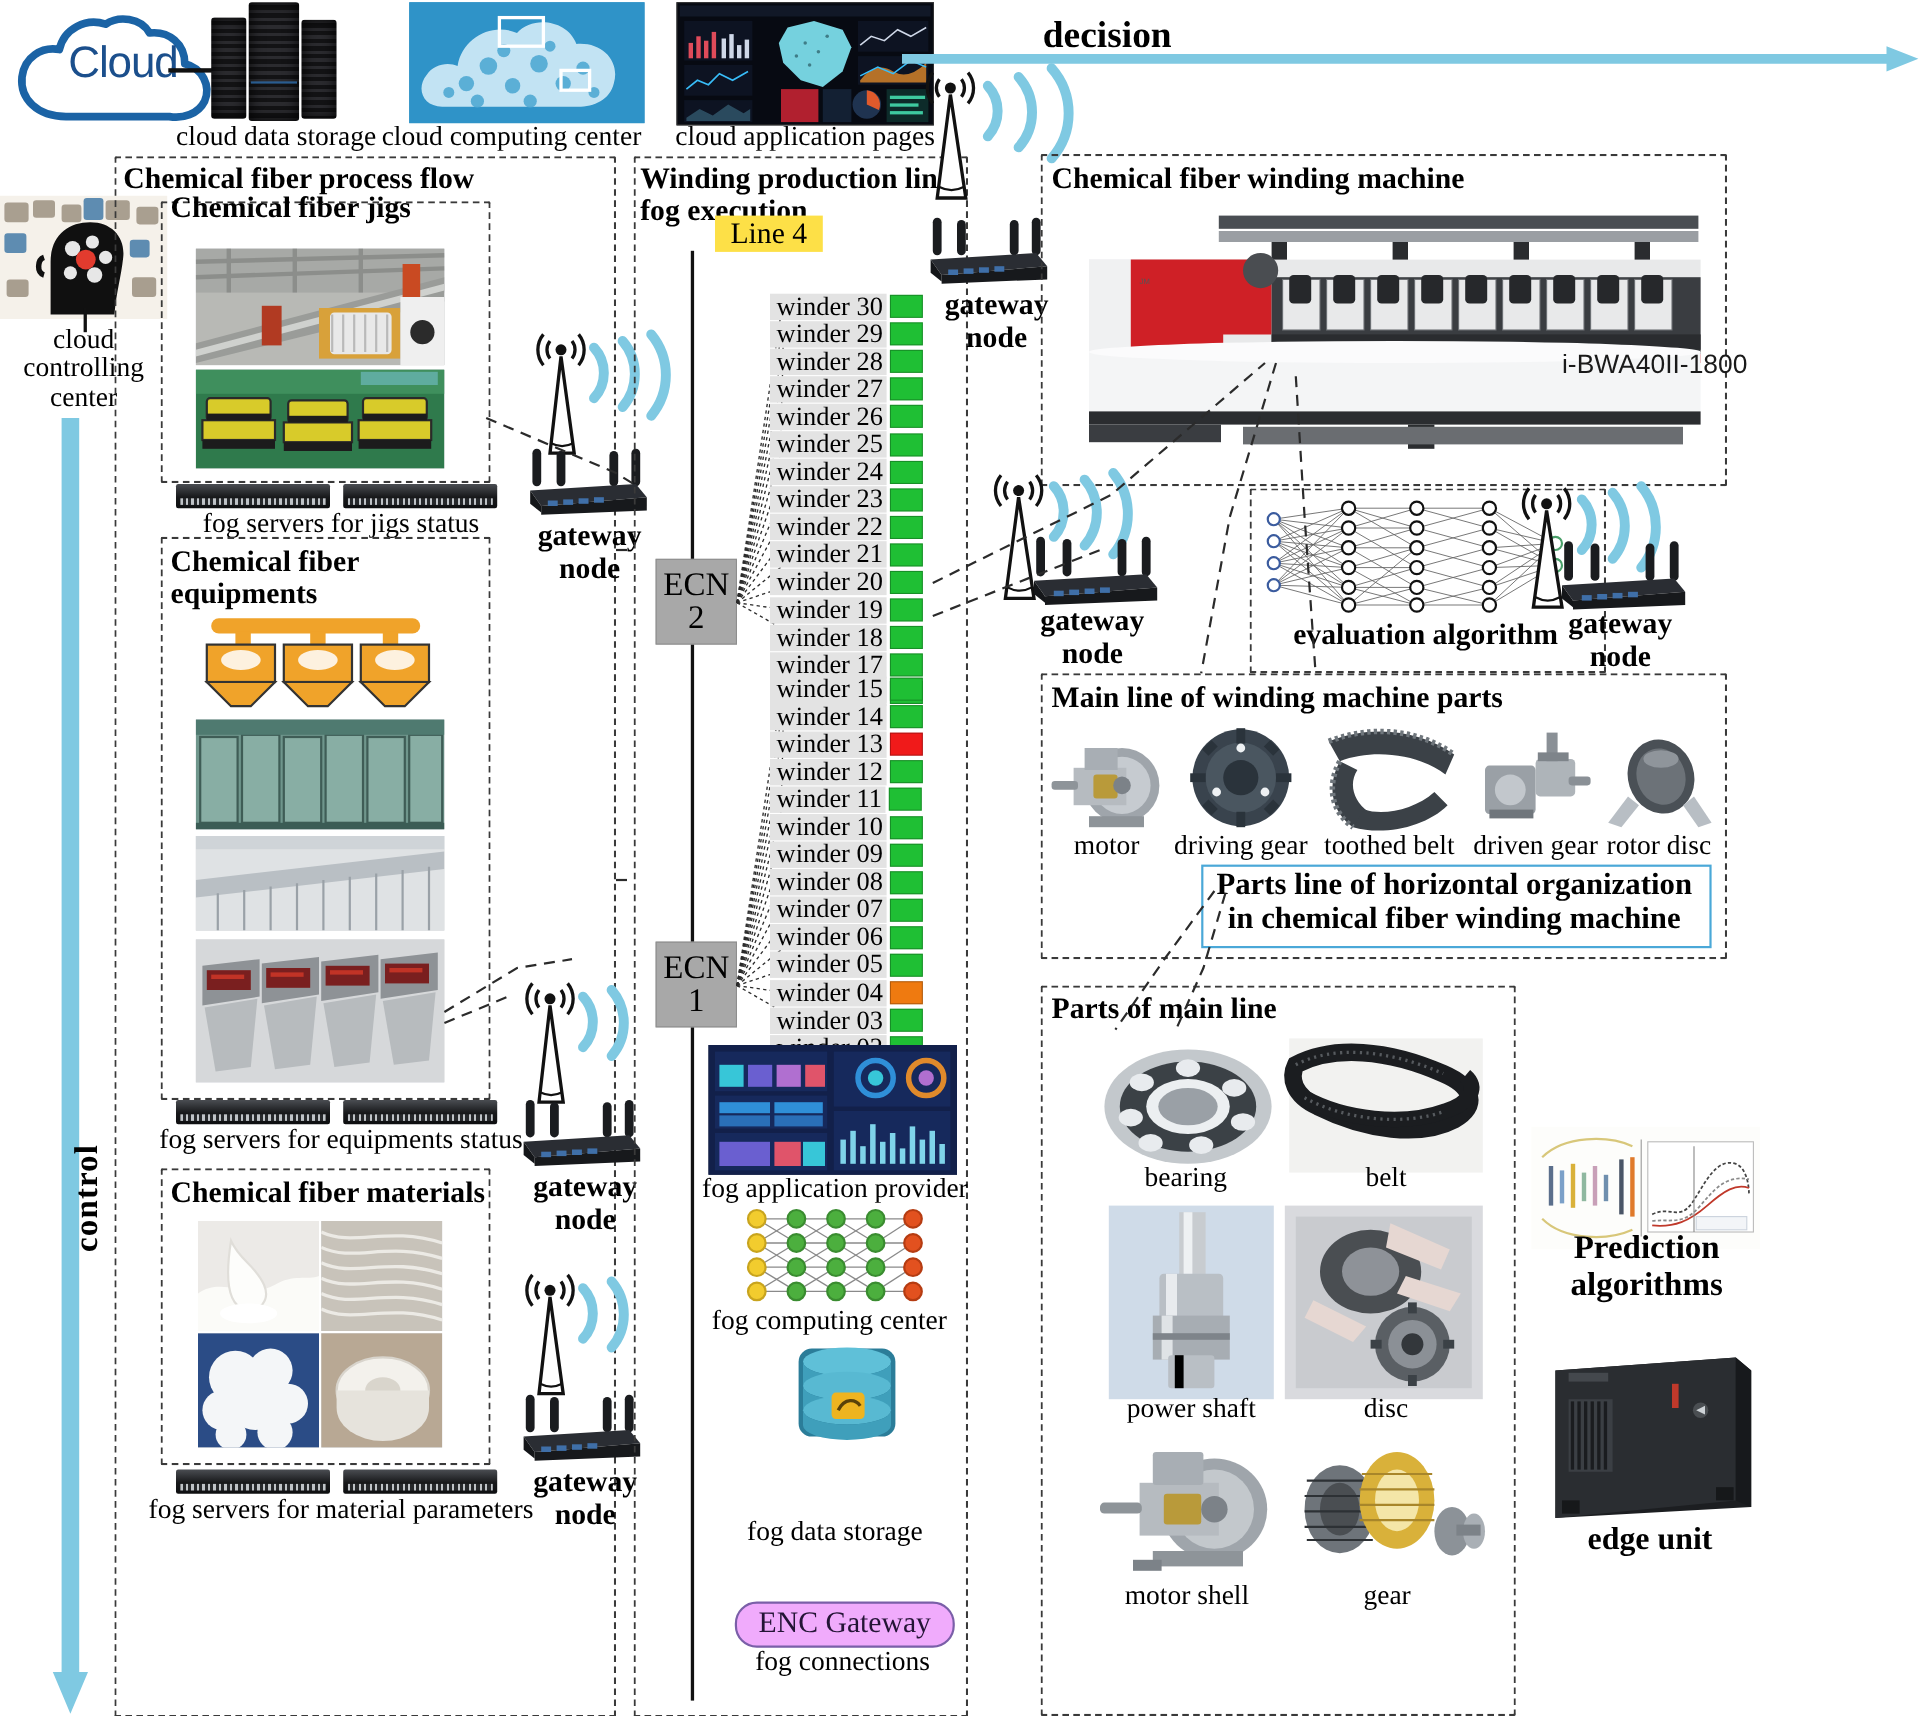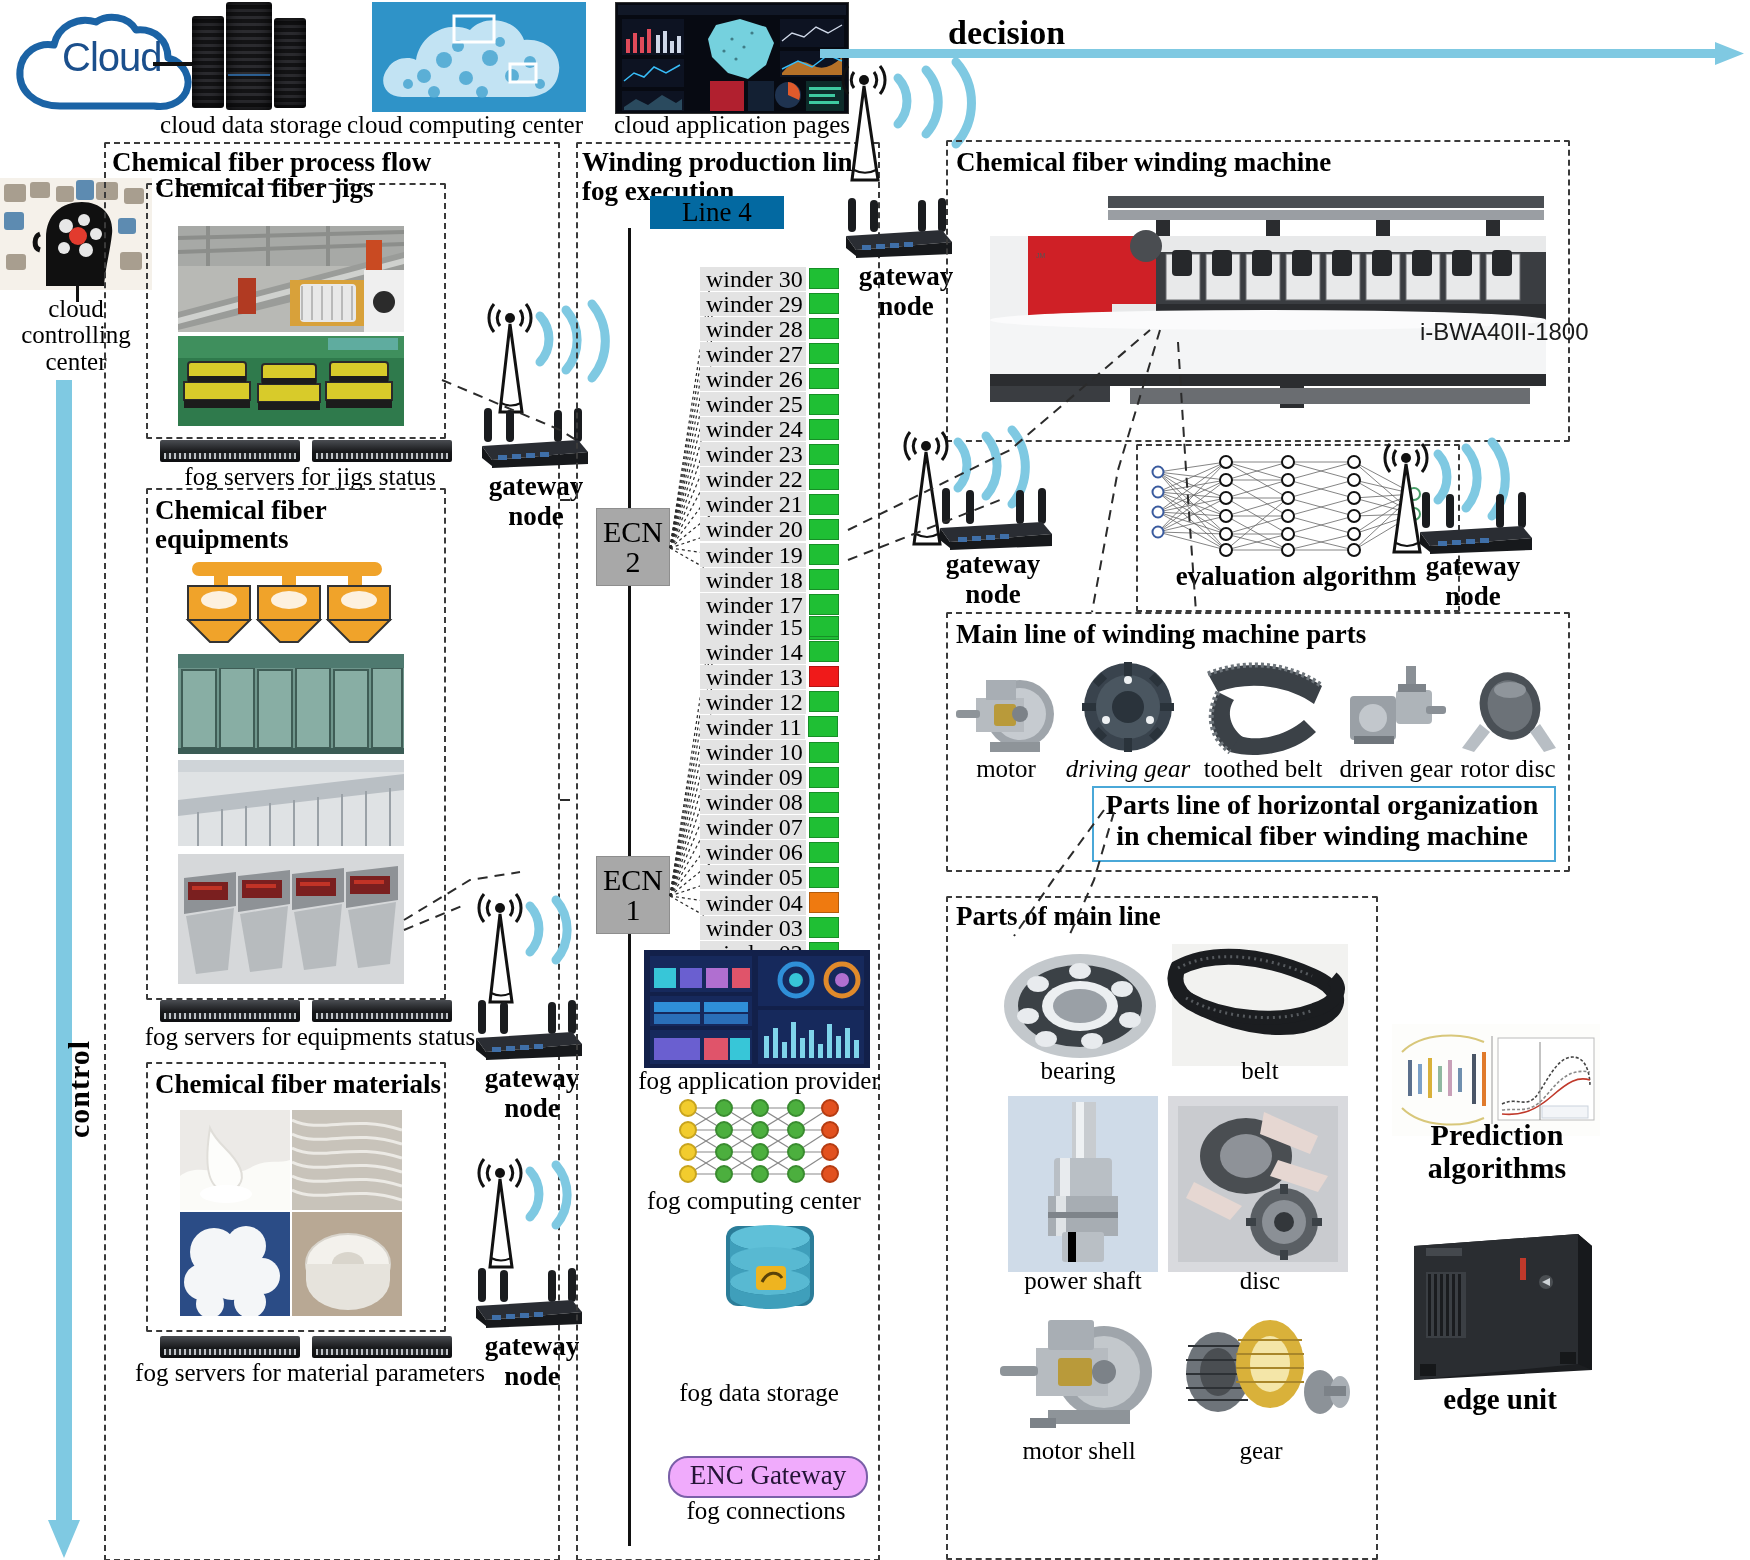--- a/index.html
+++ b/index.html
@@ -29,22 +29,22 @@
   .router{position:absolute;}
   
   .winder-row{position:relative;height:25.1px;display:flex;align-items:center;}
   .winder-name{background:#e3e3e3;font-size:24px;font-family:"Liberation Serif",serif;
                padding:0 3px 0 6px;line-height:24px;white-space:nowrap;}
   .winder-led{width:28px;height:19px;margin-left:3px;border:1px solid #1d5c1d;}
   
   .ecn{position:absolute;background:#a8a8a8;border:1px solid #8e8e8e;
        display:flex;flex-direction:column;align-items:center;justify-content:center;
        font-size:30px;font-family:"Liberation Serif",serif;line-height:1.0;}
-  .linebox{position:absolute;background:#0369a1;font-size:27px;text-align:center;
-           font-family:"Liberation Serif",serif;padding:1px 32px;}
+  .linebox{position:absolute;background:#fde047;font-size:27px;text-align:center;
+           font-family:"Liberation Serif",serif;padding:1px 14px;}
   
   .vline{position:absolute;background:#111;width:3px;}
   .enc-pill{position:absolute;background:#f0abfc;border:2px solid #7a5fa8;border-radius:20px;
             font-size:27px;text-align:center;color:#241436;line-height:34px;}
   .bluebox{position:absolute;border:2px solid #4aa8d8;background:#fff;}
   .arrowtxt{position:absolute;font-weight:bold;font-size:34px;font-family:"Liberation Serif",serif;}
   .ctrl-text{position:absolute;font-weight:bold;font-size:30px;
              writing-mode:vertical-rl;transform:rotate(180deg);letter-spacing:1px;}
   .cap{position:absolute;font-size:25px;text-align:center;font-family:"Liberation Serif",serif;line-height:1.05;}
   .capb{position:absolute;font-size:27px;font-weight:bold;text-align:center;
@@ -1159,21 +1159,21 @@
       <rect x="22" y="72" width="12" height="8" transform="rotate(45 28 76)"></rect>
       <rect x="78" y="72" width="12" height="8" transform="rotate(-45 84 76)"></rect>
       </g>
     <g fill="#eef1f3">
         <circle cx="56" cy="22" r="4"></circle>
         <circle cx="34" cy="62" r="4"></circle>
         <circle cx="78" cy="62" r="4"></circle>
       </g>
   </svg>
 </div>
-<div class="cap" style="left:1058px;top:756px;width:140px;font-style:italic;">driving gear</div>
+<div class="cap" style="left:1058px;top:756px;width:140px;">driving gear</div>
 
 <div class="abs" style="left:1196px;top:664px;width:136px;height:92px;">
   <svg width="136" height="92" viewBox="0 0 136 92">
     <rect width="136" height="92" fill="#fff"></rect>
     <path d="M12 10 C52 -6 96 0 126 22 L118 40 C94 22 54 16 22 28 Z" fill="#3b4147"></path>
     <path d="M12 10 C52 -6 96 0 126 22" fill="none" stroke="#6f767c" stroke-width="5" stroke-dasharray="3 3"></path>
     <path d="M22 28 C10 50 14 74 34 88 L48 74 C34 64 30 48 38 36 Z" fill="#3b4147"></path>
     <path d="M34 88 C62 96 100 88 120 68 L108 56 C90 72 62 78 44 72 Z" fill="#3b4147"></path>
     <path d="M22 28 C10 50 14 74 34 88" fill="none" stroke="#6f767c" stroke-width="5" stroke-dasharray="3 3"></path>
   </svg>

